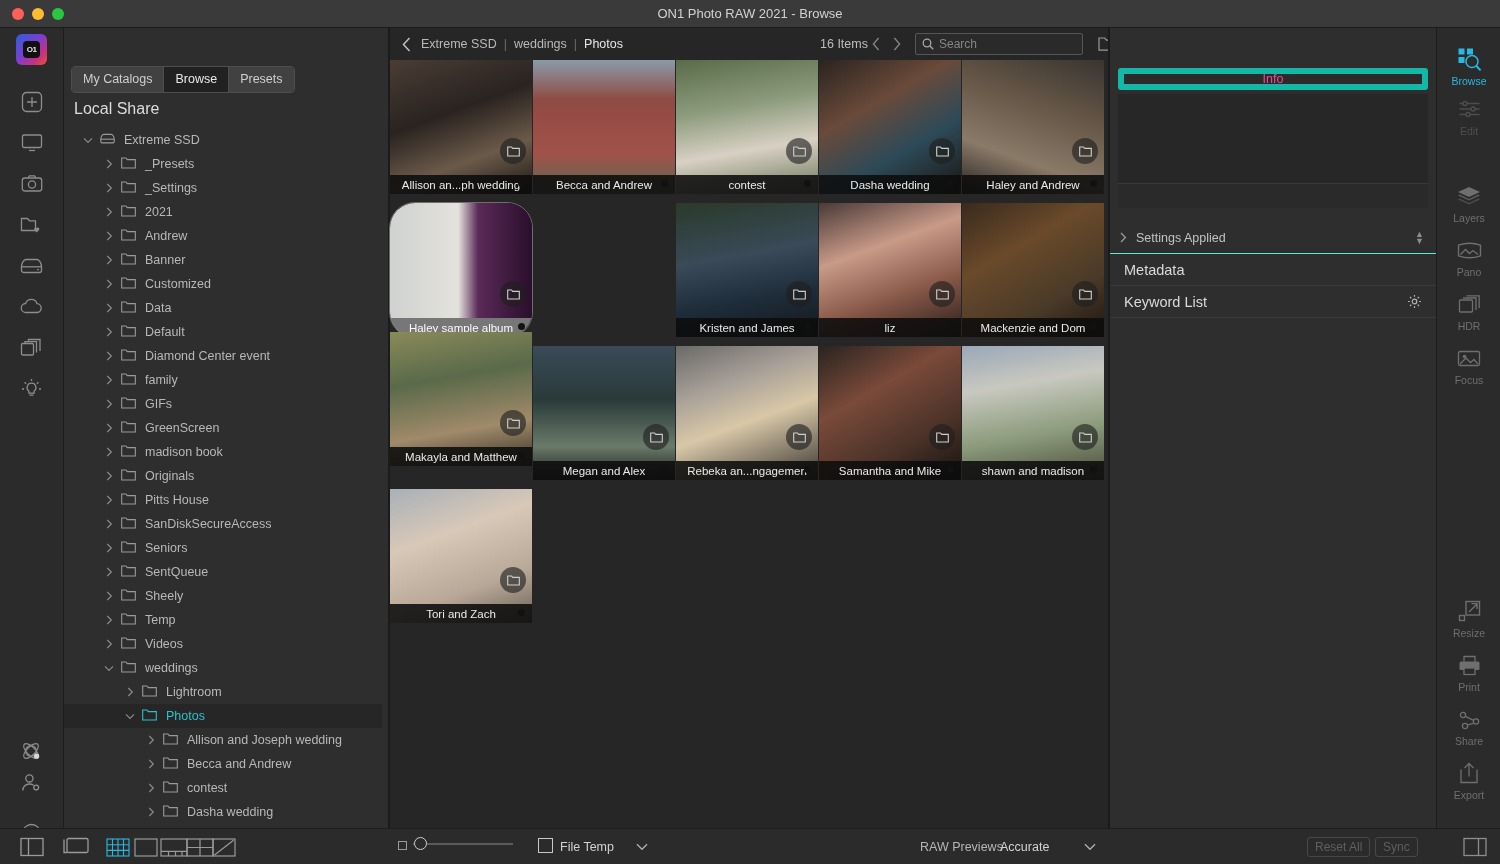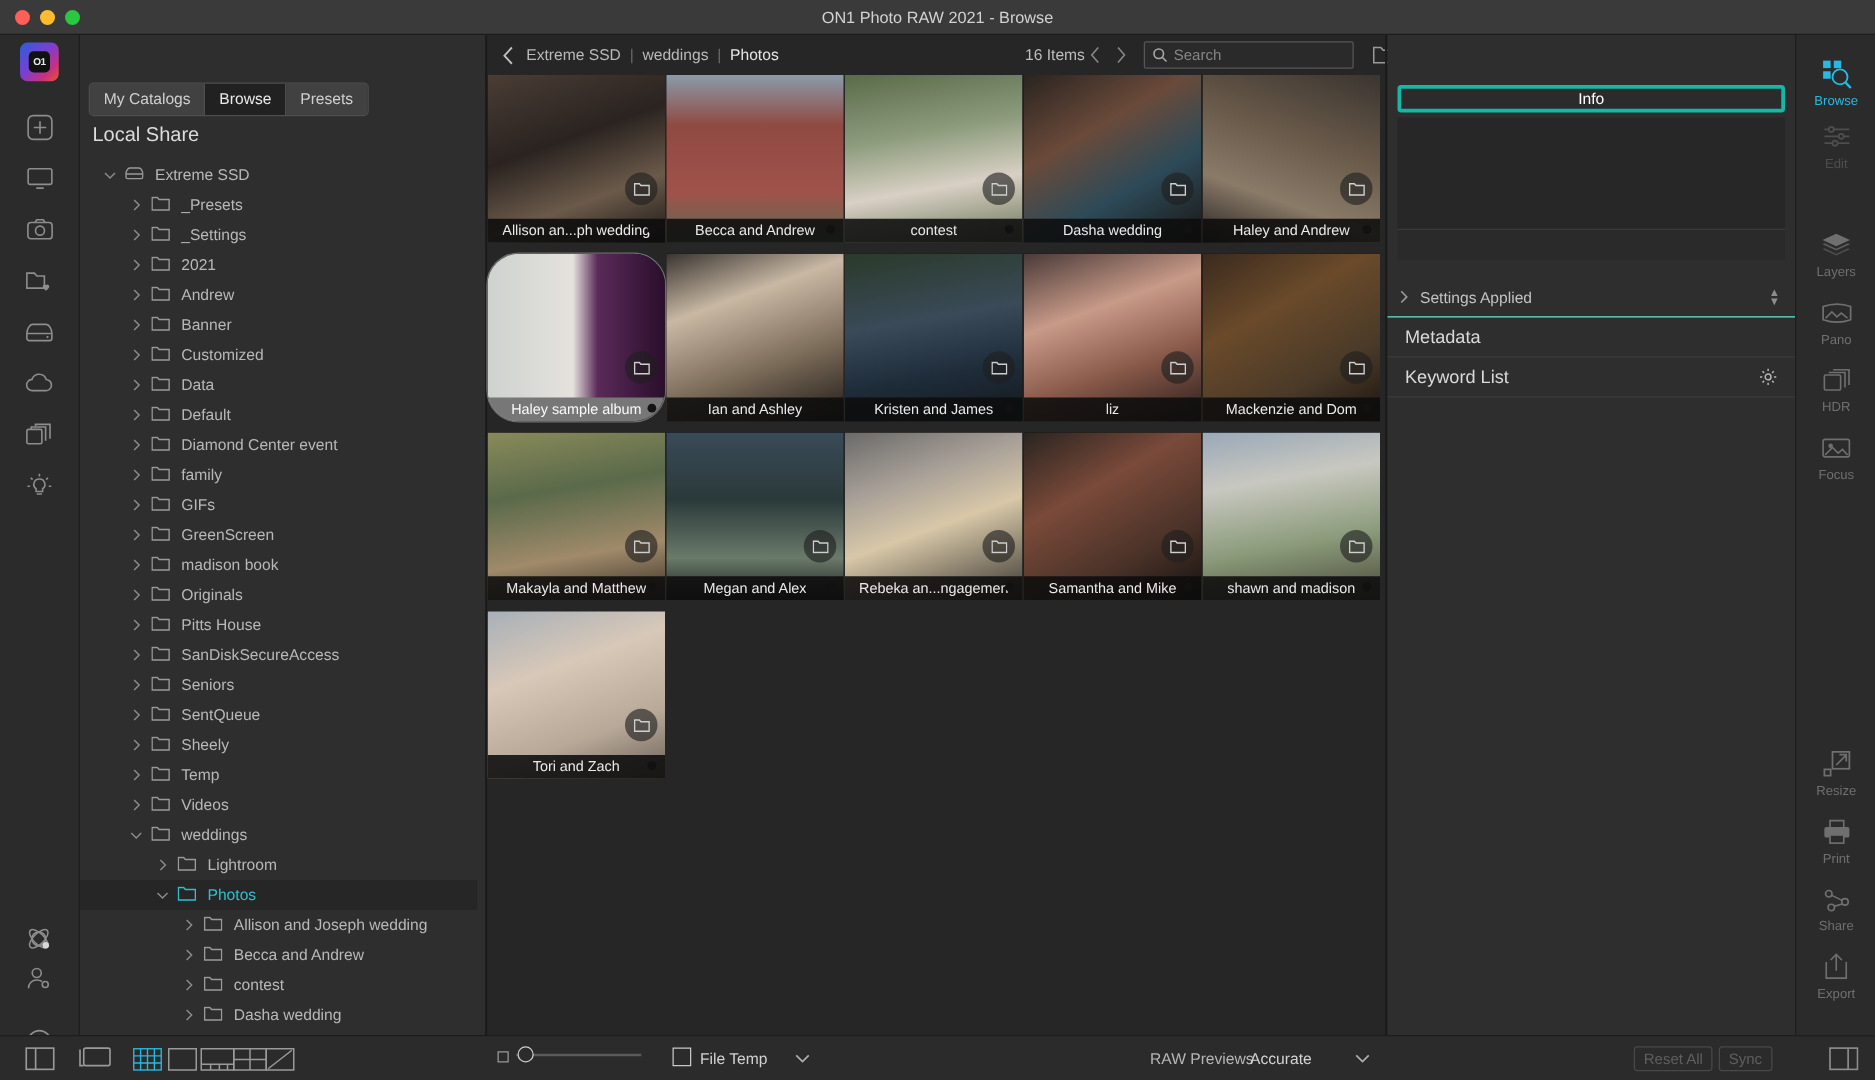--- a/index.html
+++ b/index.html
@@ -159,23 +159,23 @@
   
   .panel-divider-r {
     position: absolute; top: 28px; left: 1108px; width: 2px; height: 800px; background: #1b1b1b;
   }
   .right-panel {
     position: absolute; top: 28px; left: 1110px; width: 326px; height: 800px;
     background: #2e2e2e;
   }
   .infobtn {
     position: absolute; top: 40px; left: 8px; width: 310px; height: 22px;
-    border: 3px solid #14b8a6; border-radius: 3px; background: #2b2b2b;
+    border: 6px solid #14b8a6; border-radius: 3px; background: #2b2b2b;
     display: flex; align-items: center; justify-content: center;
-    font-size: 12.5px; color: #ffffff;
+    font-size: 12.5px; color: #ec4899;
   }
   .previewbox {
     position: absolute; top: 66px; left: 8px; width: 310px; height: 90px;
     background: #272727; border-bottom: 1px solid #3a3a3a;
   }
   .previewbox2 {
     position: absolute; top: 156px; left: 8px; width: 310px; height: 24px;
     background: #2a2a2a;
   }
   .sect-row {
@@ -817,27 +817,20 @@
         <div class="folderbadge">
           <svg width="13" height="11" viewBox="0 0 13 11" fill="none" stroke="currentColor" stroke-width="1.1">
             <path d="M.7 10V1h3.8l1.2 1.4h6.6V10z"></path>
           </svg>
         </div>
         <div class="tlabelbar">
           <span class="tlabeltxt">Haley sample album</span>
           <span class="tdot"></span>
         </div>
       </div>
-      <div class="thumb" style="left: 143px; top: 143px;">
-        <div class="tphoto" style="background: linear-gradient(160deg, rgb(58, 52, 48) 0%, rgb(200, 184, 164) 30%, rgb(122, 106, 88) 65%, rgb(30, 26, 24) 100%);"></div>
-        <div class="tlabelbar">
-          <span class="tlabeltxt">Ian and Ashley</span>
-          <span class="tdot"></span>
-        </div>
-      </div>
       <div class="thumb" style="left: 286px; top: 143px;">
         <div class="tphoto" style="background: linear-gradient(170deg, rgb(42, 58, 42) 0%, rgb(58, 74, 88) 40%, rgb(30, 44, 58) 70%, rgb(20, 24, 26) 100%);"></div>
         <div class="folderbadge">
           <svg width="13" height="11" viewBox="0 0 13 11" fill="none" stroke="currentColor" stroke-width="1.1">
             <path d="M.7 10V1h3.8l1.2 1.4h6.6V10z"></path>
           </svg>
         </div>
         <div class="tlabelbar">
           <span class="tlabeltxt">Kristen and James</span>
           <span class="tdot"></span>
@@ -860,21 +853,21 @@
         <div class="folderbadge">
           <svg width="13" height="11" viewBox="0 0 13 11" fill="none" stroke="currentColor" stroke-width="1.1">
             <path d="M.7 10V1h3.8l1.2 1.4h6.6V10z"></path>
           </svg>
         </div>
         <div class="tlabelbar">
           <span class="tlabeltxt">Mackenzie and Dom</span>
           <span class="tdot"></span>
         </div>
       </div>
-      <div class="thumb" style="left: 0px; top: 286px; text-align: center;">
+      <div class="thumb" style="left: 0px; top: 272px; text-align: center;">
         <div class="tphoto" style="background: linear-gradient(170deg, rgb(138, 138, 90) 0%, rgb(90, 106, 74) 35%, rgb(160, 138, 106) 70%, rgb(58, 50, 40) 100%);"></div>
         <div class="folderbadge">
           <svg width="13" height="11" viewBox="0 0 13 11" fill="none" stroke="currentColor" stroke-width="1.1">
             <path d="M.7 10V1h3.8l1.2 1.4h6.6V10z"></path>
           </svg>
         </div>
         <div class="tlabelbar">
           <span class="tlabeltxt">Makayla and Matthew</span>
           <span class="tdot"></span>
         </div>

